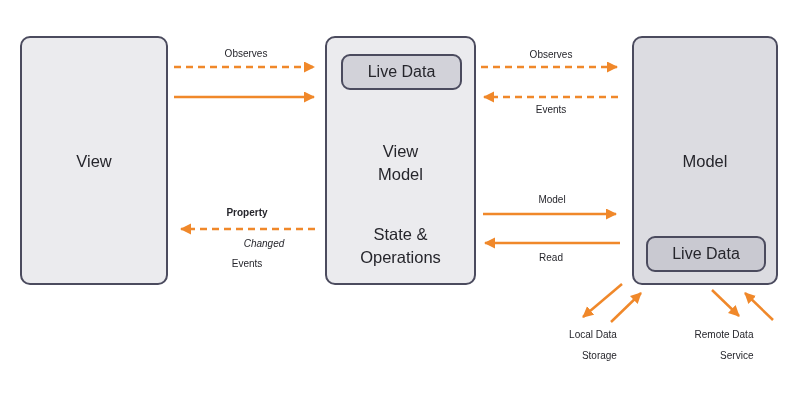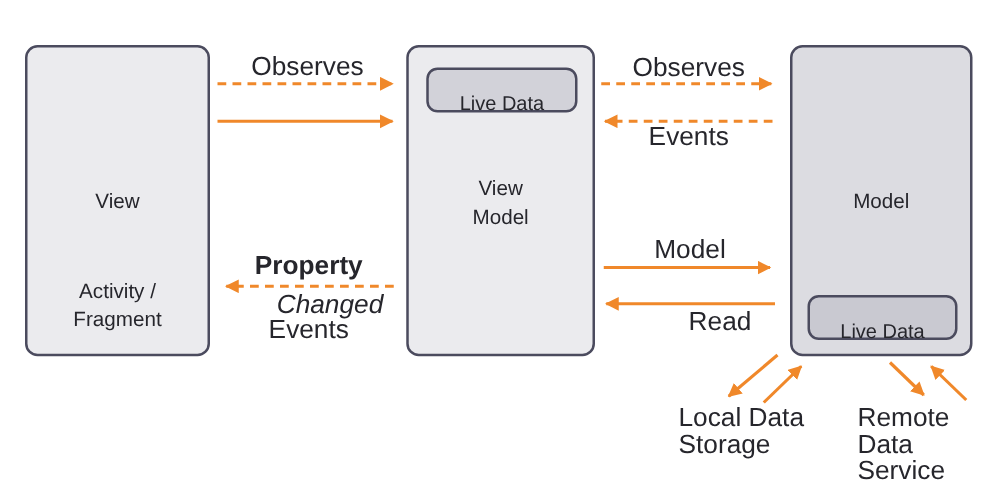--- a/index.html
+++ b/index.html
@@ -35,26 +35,26 @@
   }
   .badge{
     position:absolute;
     background:var(--badge-fill);
     border:2px solid var(--border-dark);
     border-radius:9px;
     text-align:center;
     font-size:16px;
   }
   .badge.dark{background:var(--badge-fill-dark);}
-  .badge span{display:block;line-height:32px;margin-top:12px;}
+  .badge span{display:block;line-height:32px;}
   .lbl{
     position:absolute;
     transform:translateX(-50%);
-    font-size:21px;line-height:20px;
-    text-align:left;white-space:pre-line;
+    font-size:10px;line-height:20px;
+    text-align:right;white-space:pre-line;
     color:var(--text);
   }
   .lbl.two{line-height:21px;}
   svg.arrows{position:absolute;left:0;top:0;width:800px;height:400px;pointer-events:none;}
   svg.arrows line{stroke:var(--accent-orange);stroke-width:2.5;}
   svg.arrows line.dashed{stroke-dasharray:7 5;}
   svg.arrows .ah{fill:var(--accent-orange);}
 </style>
 </head>
 <body>
@@ -81,49 +81,49 @@
 
     <line class="solid" x1="622" y1="284" x2="583" y2="317" marker-end="url(#ah)"></line>
     <line class="solid" x1="611" y1="322" x2="641" y2="293" marker-end="url(#ah)"></line>
 
     <line class="solid" x1="712" y1="290" x2="739" y2="316" marker-end="url(#ah)"></line>
     <line class="solid" x1="773" y1="320" x2="745" y2="293" marker-end="url(#ah)"></line>
   </svg>
 
   <div class="box" style="left:20px;top:36px;width:148px;height:249px;">
     <div class="box-title" style="top:112px;">View</div>
-    <div class="box-title" style="top:184px;">Activity /
-Fragment</div>
   </div>
 
   <div class="box" style="left:325px;top:36px;width:151px;height:249px;">
     <div class="badge" style="left:14px;top:16px;width:121px;height:36px;">
       <span>Live Data</span>
     </div>
     <div class="box-title" style="top:102px;">View
 Model</div>
+    <div class="box-title" style="top:185px;">State &amp;
+Operations</div>
   </div>
 
   <div class="box model" style="left:632px;top:36px;width:146px;height:249px;">
     <div class="box-title" style="top:112px;">Model</div>
     <div class="badge dark" style="left:12px;top:198px;width:120px;height:36px;">
       <span>Live Data</span>
     </div>
   </div>
 
   <div class="lbl" style="left:246px;top:44px;">Observes</div>
 
   <div class="lbl" style="left:551px;top:45px;">Observes</div>
   <div class="lbl" style="left:551px;top:100px;">Events</div>
 
   <div class="lbl" style="left:247px;top:203px;font-weight:bold;">Property</div>
   <div class="lbl" style="left:264px;top:234px;font-style:italic;">Changed</div>
   <div class="lbl" style="left:247px;top:254px;">Events</div>
 
   <div class="lbl" style="left:552px;top:190px;">Model</div>
-  <div class="lbl" style="left:576px;top:248px;">Read</div>
+  <div class="lbl" style="left:551px;top:248px;">Read</div>
 
   <div class="lbl two" style="left:593px;top:324px;">Local Data
 Storage</div>
   <div class="lbl two" style="left:724px;top:324px;">Remote Data
 Service</div>
 
 </div>
 
 </body></html>

